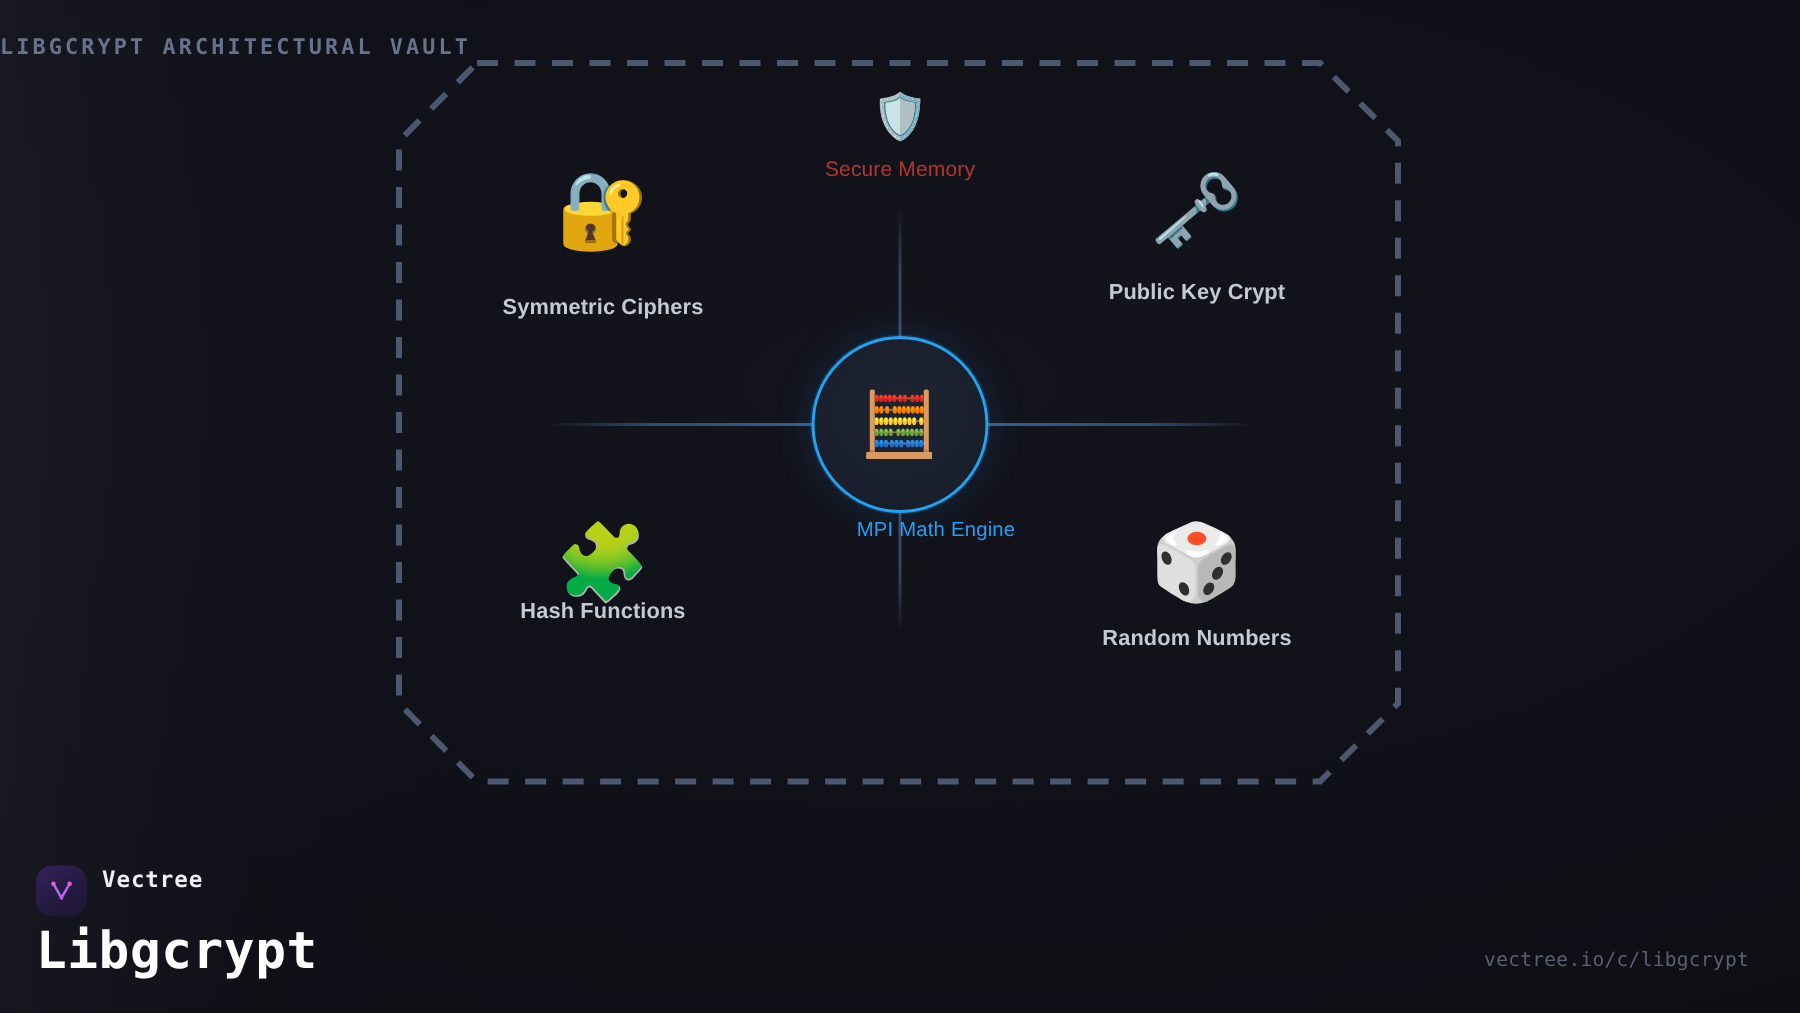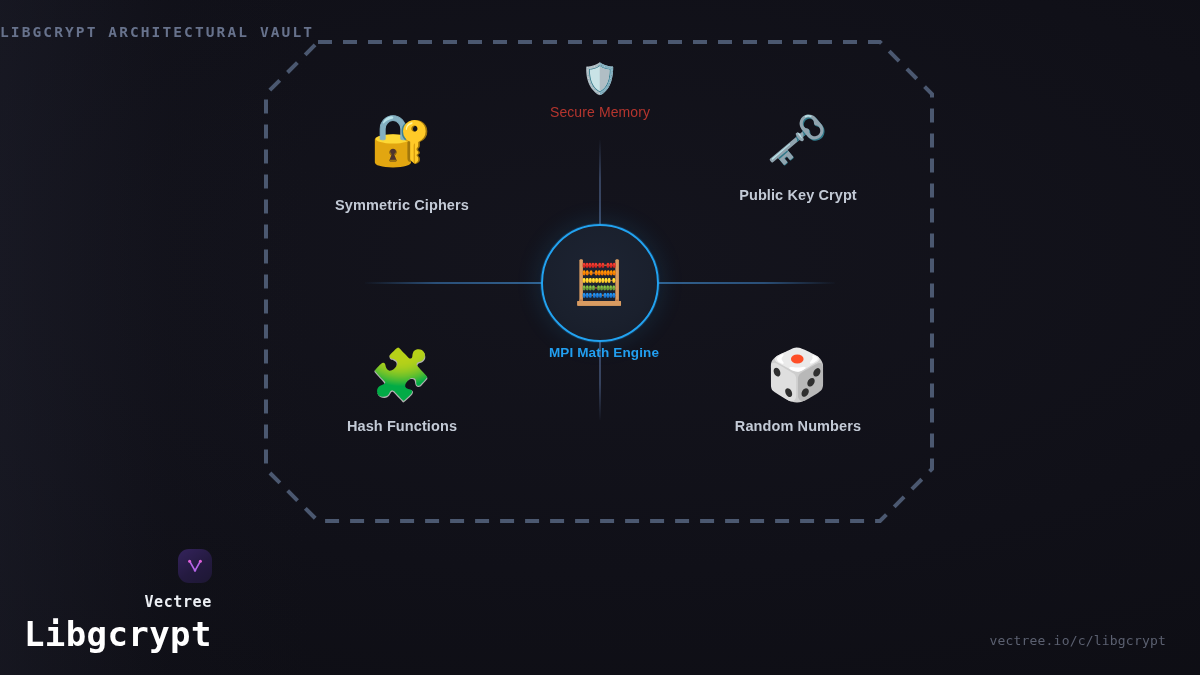--- a/index.html
+++ b/index.html
@@ -65,23 +65,23 @@
     border:2.3px solid #22a2f0;
     box-shadow:0 0 0 1px rgba(34,162,240,0.18), 0 0 26px rgba(34,162,240,0.16);
     display:flex; align-items:center; justify-content:center;
   }
   #center-node .node-emoji {
     font-size:42px; line-height:1;
     font-family:"DejaVu Sans", sans-serif;
   }
   #center-label {
     position:absolute;
-    left:464px; top:345px; width:280px;
+    left:484px; top:345px; width:280px;
     text-align:center;
-    font-size:13.5px; font-weight:700;
+    font-size:13.5px; font-weight:400;
     color:#229ff0;
     letter-spacing:0.15px;
   }
 
   
   .node {
     position:absolute;
     width:220px;
     text-align:center;
     display:flex; flex-direction:column; align-items:center;
@@ -108,32 +108,32 @@
   #node-symmetric { left:292px; top:115px; }
   #node-symmetric .node-emoji { font-size:50px; }
   #node-symmetric .node-label { margin-top:32px; }
 
   #node-publickey { left:688px; top:115px; }
   #node-publickey .node-emoji { font-size:50px; }
   #node-publickey .node-label { margin-top:22px; }
 
   #node-hash { left:292px; top:350px; }
   #node-hash .node-emoji { font-size:50px; }
-  #node-hash .node-label { margin-top:18px; }
+  #node-hash .node-label { }
 
   #node-random { left:688px; top:350px; }
   #node-random .node-emoji { font-size:50px; }
   #node-random .node-label { margin-top:18px; }
 
   
   #footer-brand {
     position:absolute;
     left:24px; bottom:22px;
   }
-  #brand-row { display:flex; align-items:flex-end; gap:10px;flex-direction:column; }
+  #brand-row { display:flex; align-items:flex-start; gap:10px; }
   #brand-logo {
     width:34px; height:34px; border-radius:11px;
     background:linear-gradient(145deg,#34235c 0%,#241a40 55%,#1d1733 100%);
     display:flex; align-items:center; justify-content:center;
     flex:none;
   }
   #brand-logo svg { display:block; }
   #brand-name {
     font-family:"DejaVu Sans Mono","Liberation Mono",monospace;
     font-size:15px; font-weight:700;

